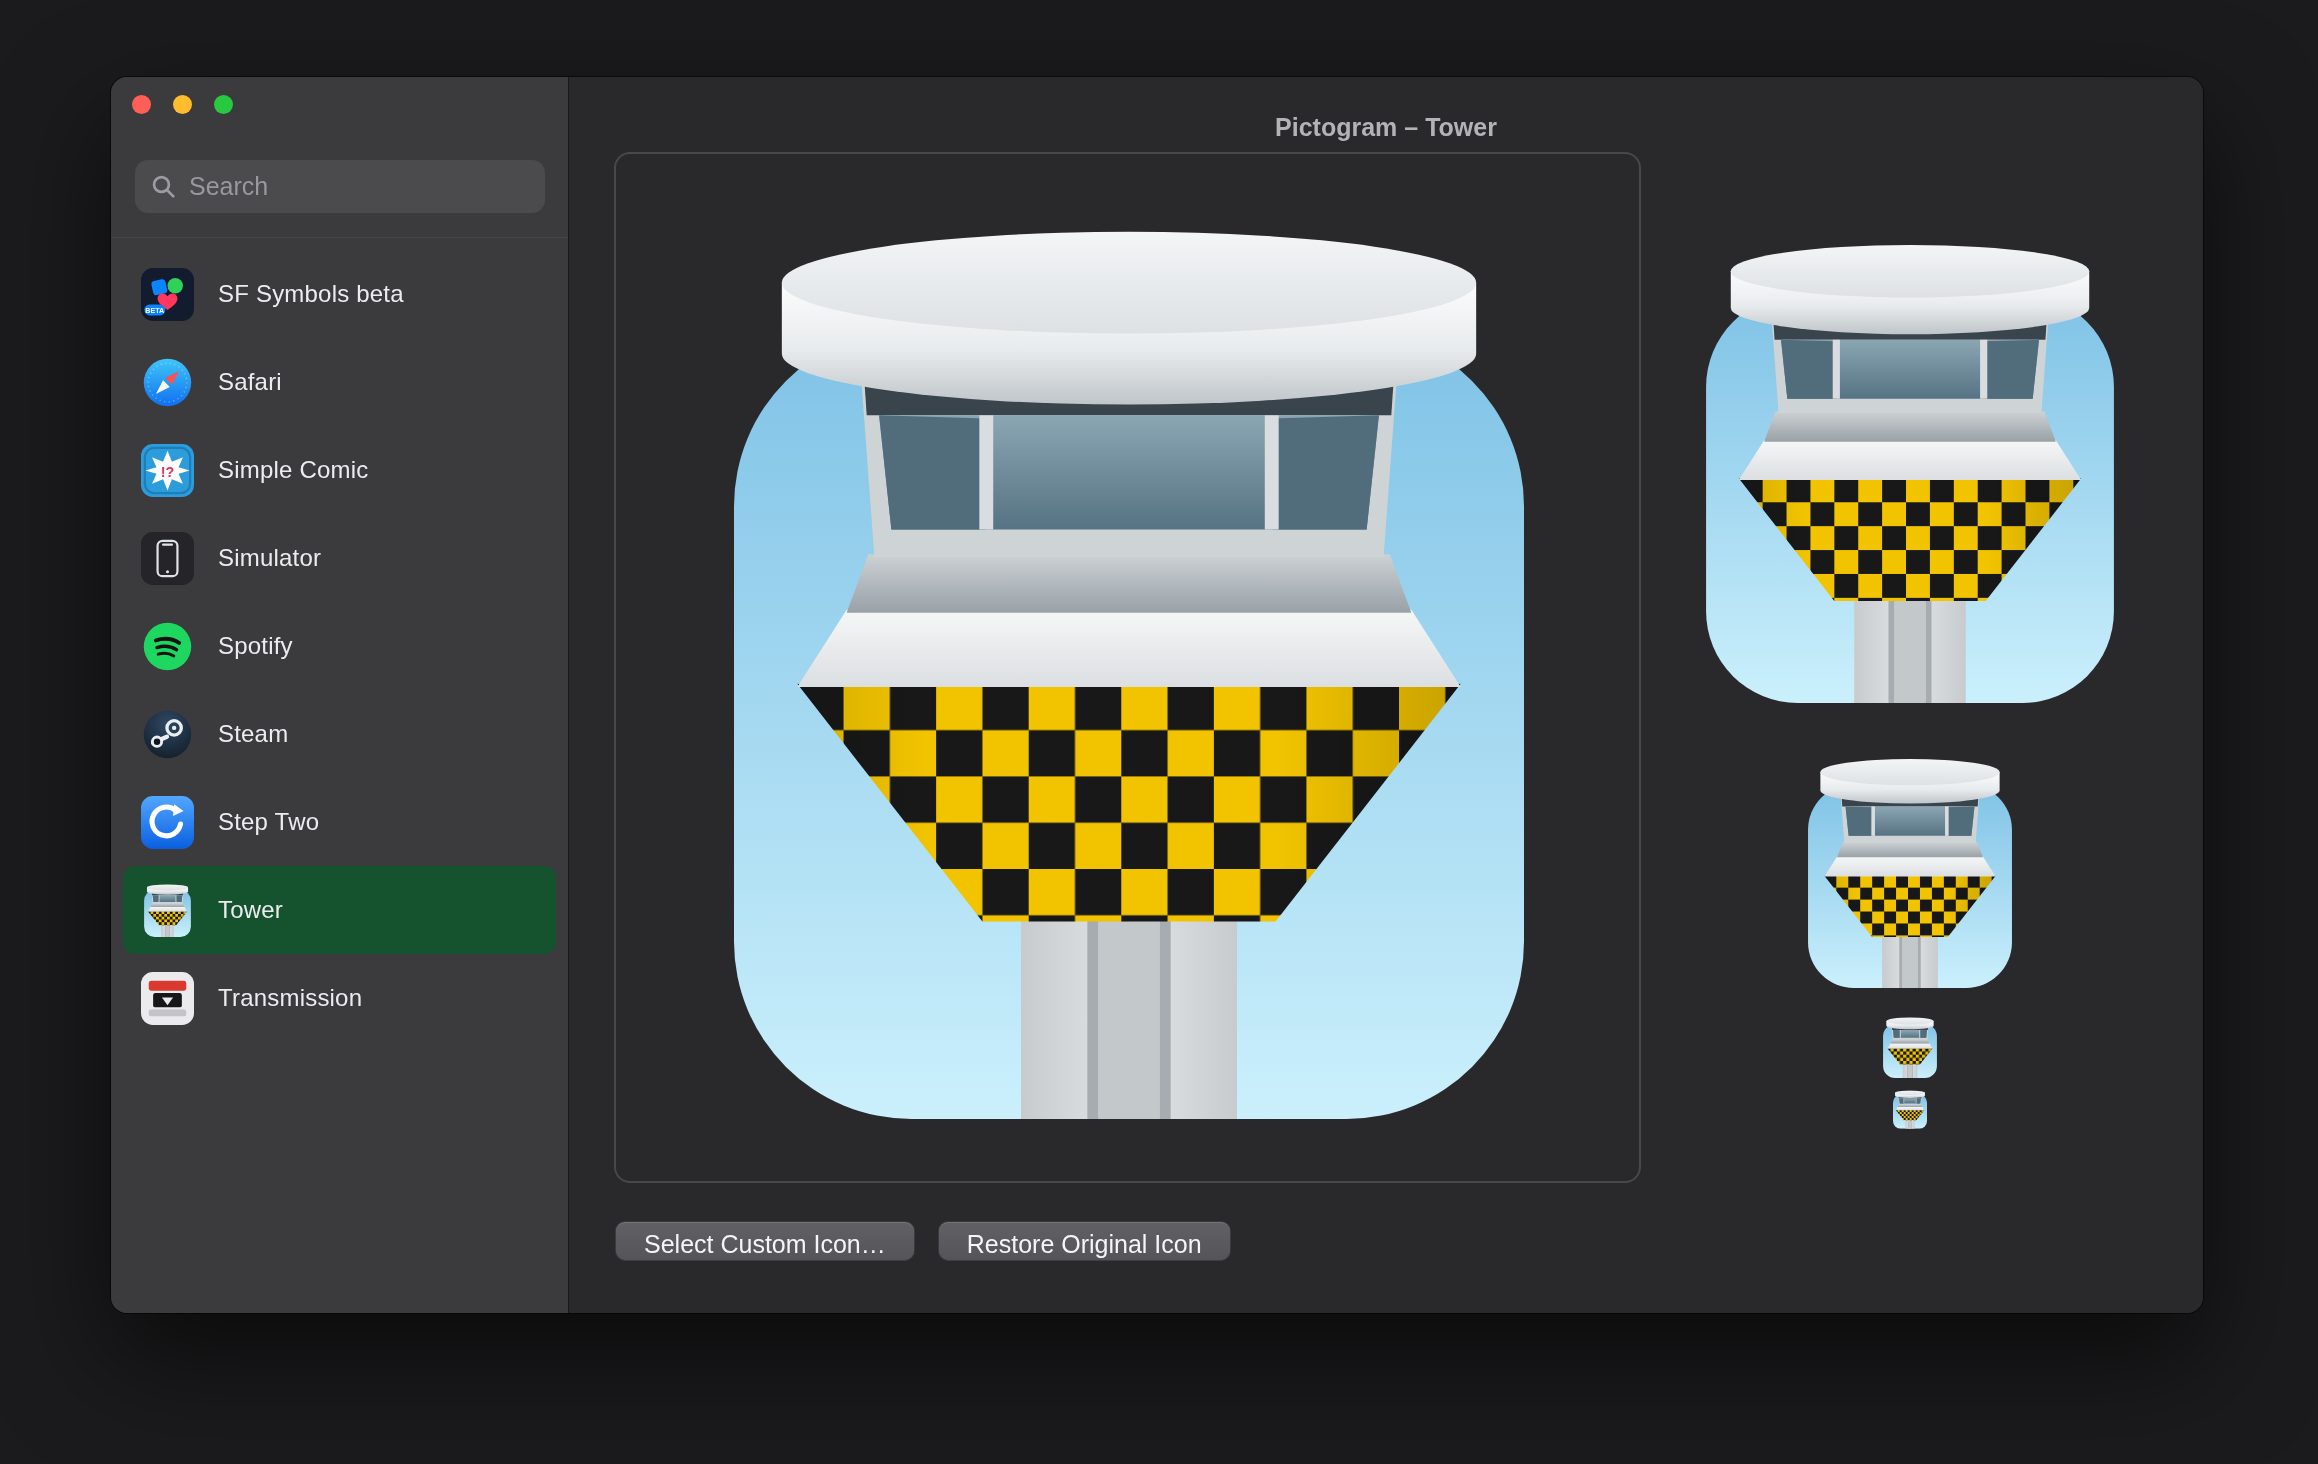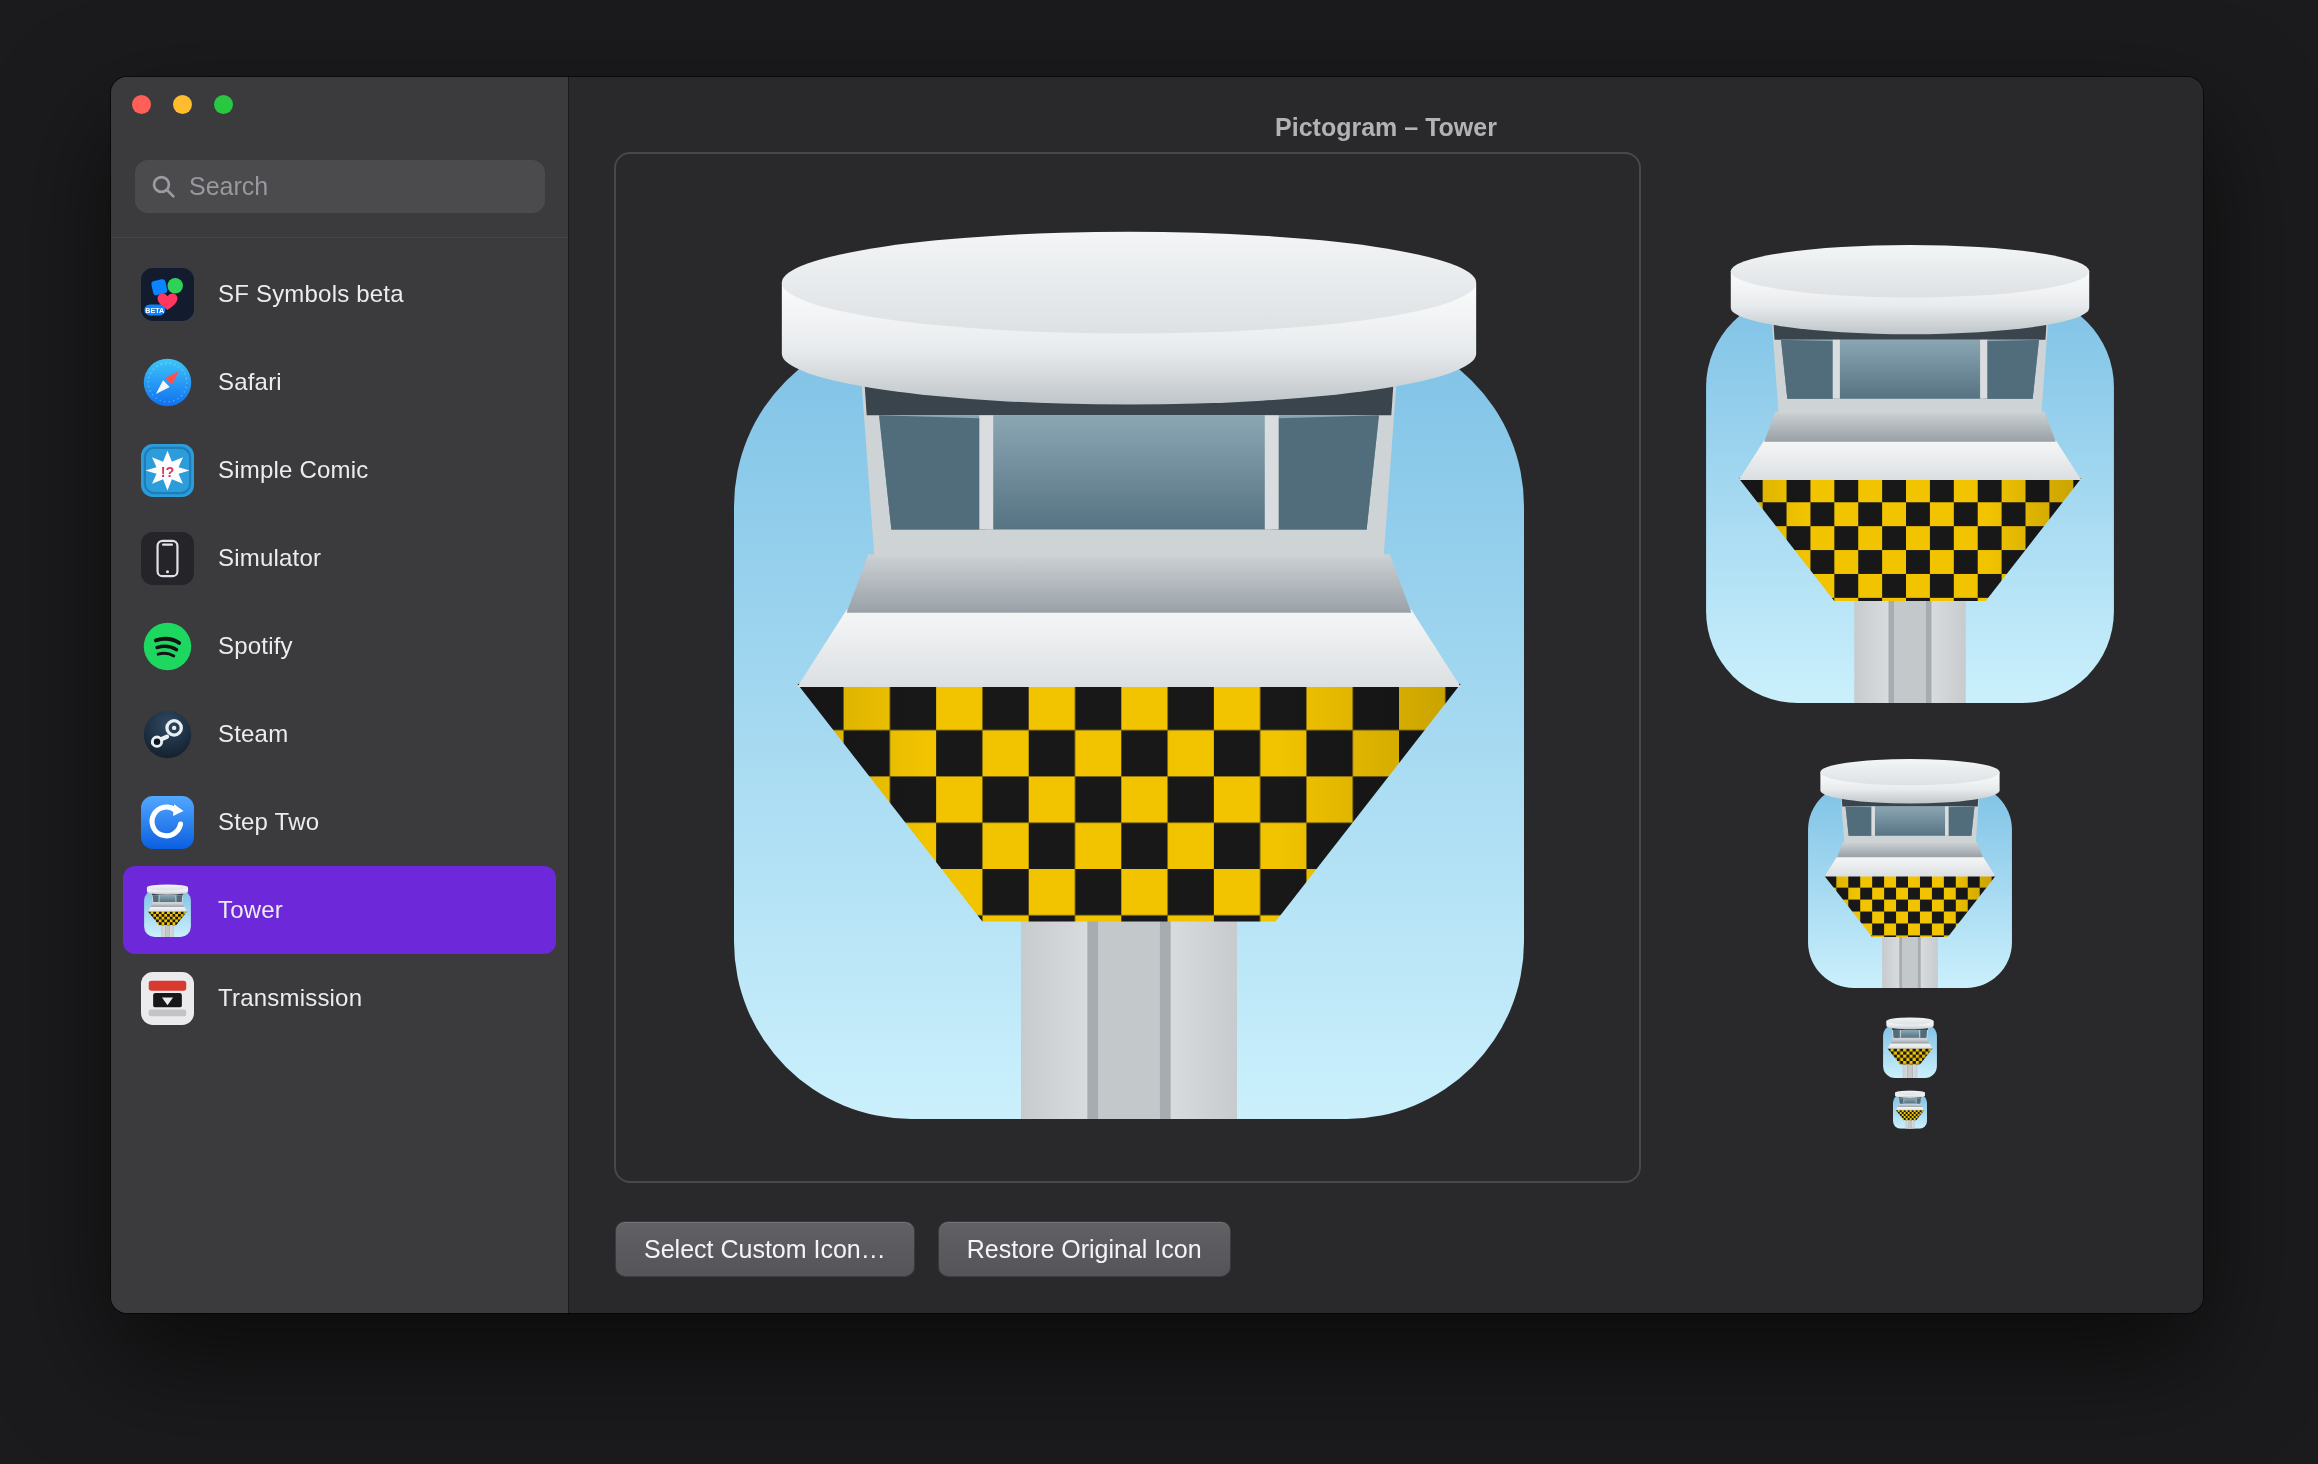--- a/index.html
+++ b/index.html
@@ -23,39 +23,39 @@
             display:flex; align-items:center; padding:4px 15px; gap:12px; }
   .search svg { width:27px; height:27px; flex:none; }
   .search input { flex:1; min-width:0; background:transparent; border:none; outline:none;
                   color:#e9e9eb; font-size:25px; font-family:inherit; }
   .search input::placeholder { color:#98989f; }
 
   .app-list { position:absolute; top:160px; left:0; right:0; bottom:0;
               border-top:1px solid rgba(255,255,255,.06); padding-top:12px; overflow:hidden; }
   .row { height:88px; margin:0 12px; border-radius:12px; display:flex; align-items:center;
          padding:0 18px; gap:24px; }
-  .row.selected { background:#6d28d9; }
+  .row.selected { background:#14532d; }
   .app-ic { width:53px; height:53px; flex:none; display:block; }
   .row .lbl { font-size:24px; color:#ececf0; font-weight:400; letter-spacing:.2px; white-space:nowrap; }
 
   
   .main { position:relative; flex:1; background:#29292c; }
   .window-title { position:absolute; top:36px; left:0; right:0; text-align:center;
                   font-size:25px; font-weight:700; color:#b3b3b7; }
 
   .preview-panel { position:absolute; left:45px; top:75px; width:1027px; height:1031px;
                    border:2px solid #48484b; border-radius:16px; }
   .icon-large  { position:absolute; left:118px; top:70px;  width:790px; height:895px; }
   .icon-md  { position:absolute; left:1137px; top:164px;  width:408px; height:462px; }
   .icon-sm  { position:absolute; left:1239px; top:680px;  width:204px; height:231px; }
   .icon-xs  { position:absolute; left:1314px; top:940px;  width:54px;  height:61px; }
   .icon-xxs { position:absolute; left:1324px; top:1013px; width:34px;  height:39px; }
 
   .btns { position:absolute; left:46px; top:1144px; display:flex; gap:23px; }
-  .btns button { height:56px; padding:8px 28px; border-radius:10px; border:1px solid rgba(0,0,0,.35);
+  .btns button { height:40px; padding:8px 28px; border-radius:10px; border:1px solid rgba(0,0,0,.35);
                  background:linear-gradient(#616165,#555559); color:#f5f5f7;
                  font-size:25px; font-family:inherit;
                  box-shadow:inset 0 1px 0 rgba(255,255,255,.12); }
 
   .defs-holder { position:absolute; width:0; height:0; overflow:hidden; }
 </style>
 </head>
 <body>
 
 <svg class="defs-holder" aria-hidden="true">

